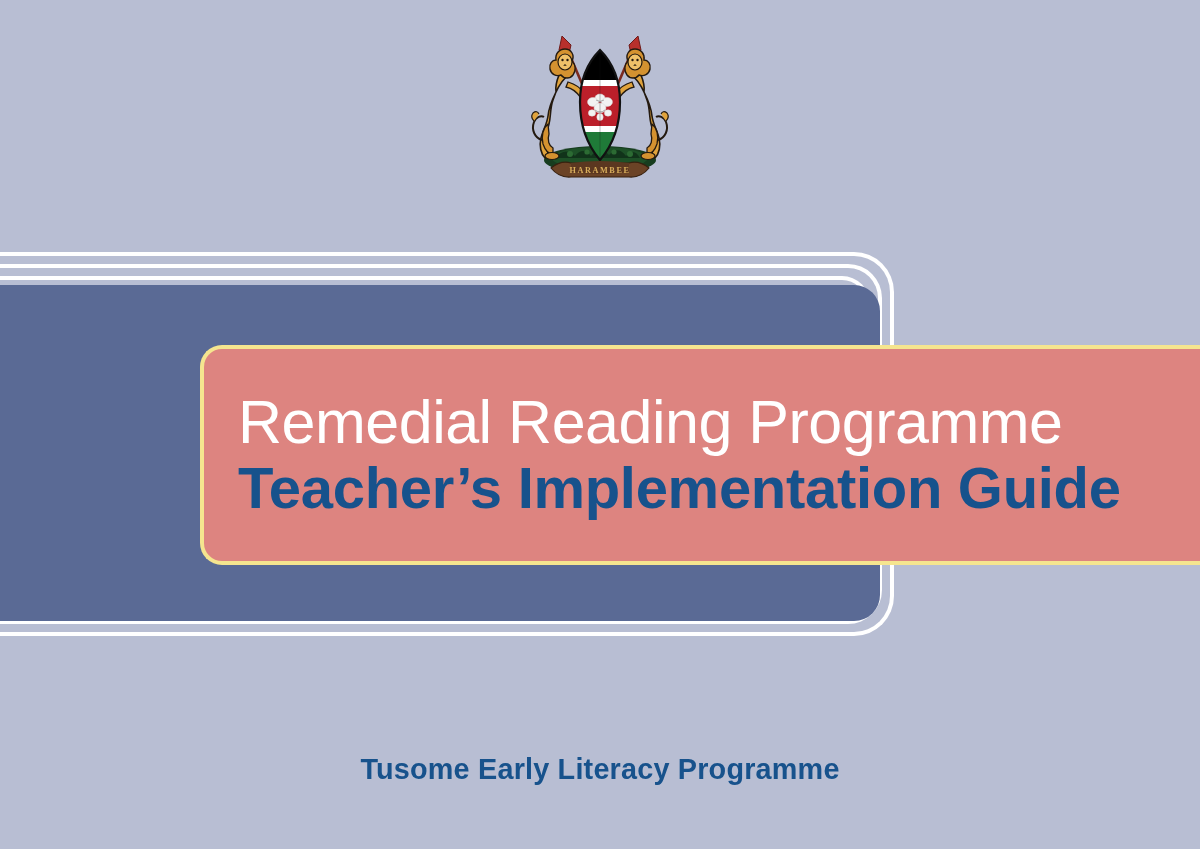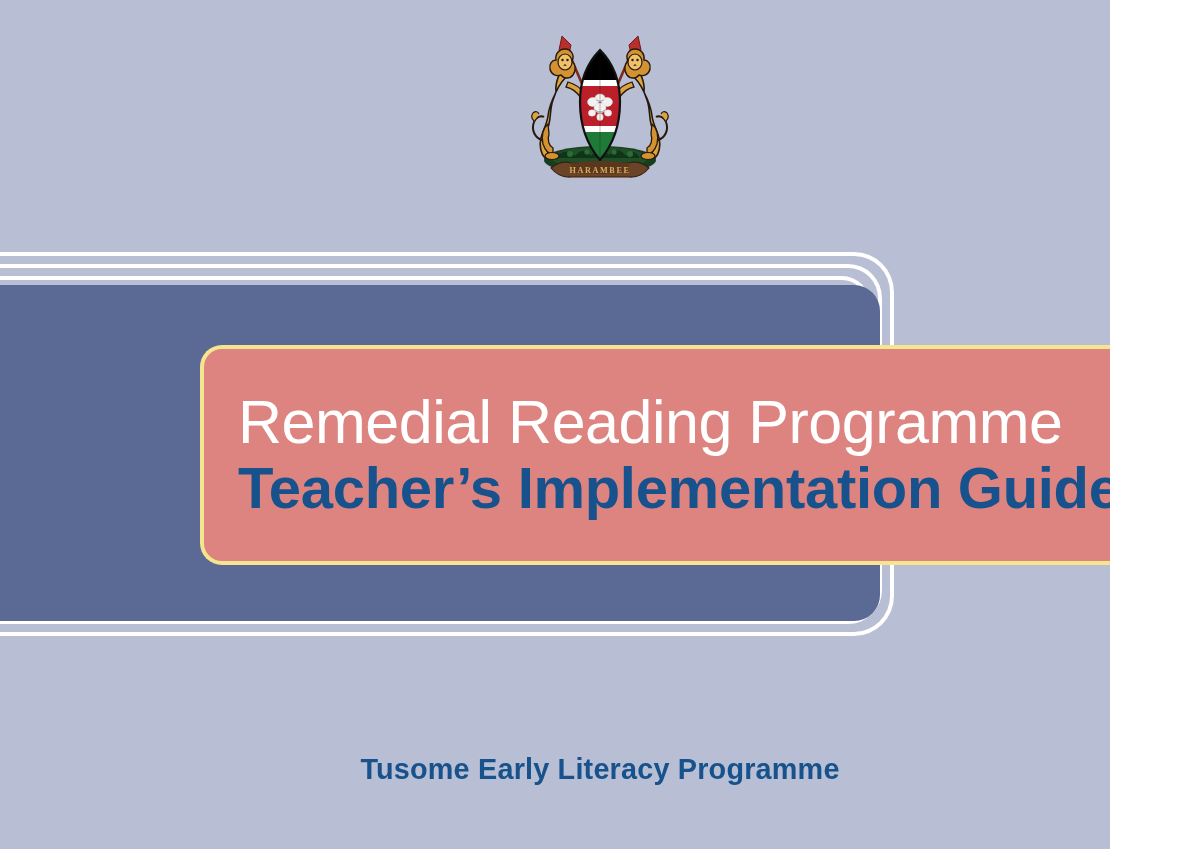--- a/index.html
+++ b/index.html
@@ -9,21 +9,21 @@
   }
   body {
     width: 1200px;
     height: 849px;
     overflow: hidden;
     font-family: "Liberation Sans", sans-serif;
   }
 
   #cover {
     position: relative;
-    width: 1110px;
+    width: 1200px;
     height: 849px;
     background: #b8bed3;
     overflow: hidden;
   }
 
   
   #emblem-wrap {
     position: absolute;
     left: 0;
     top: 28px;

